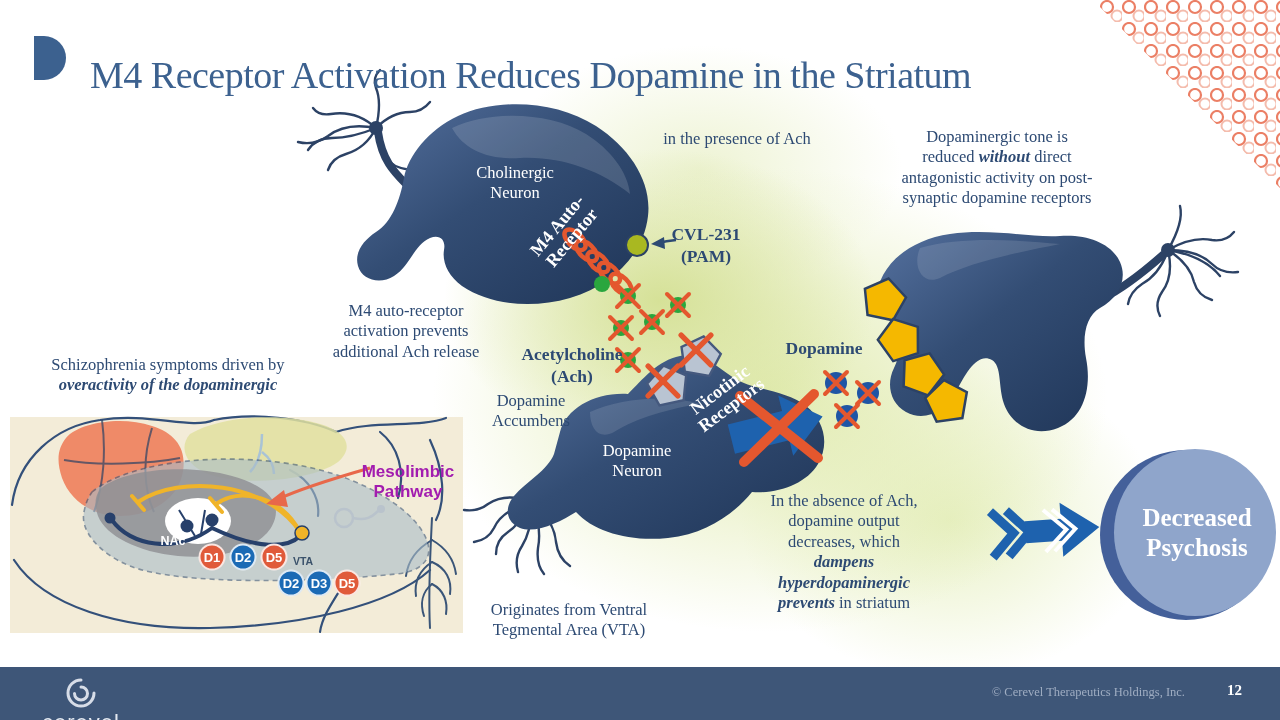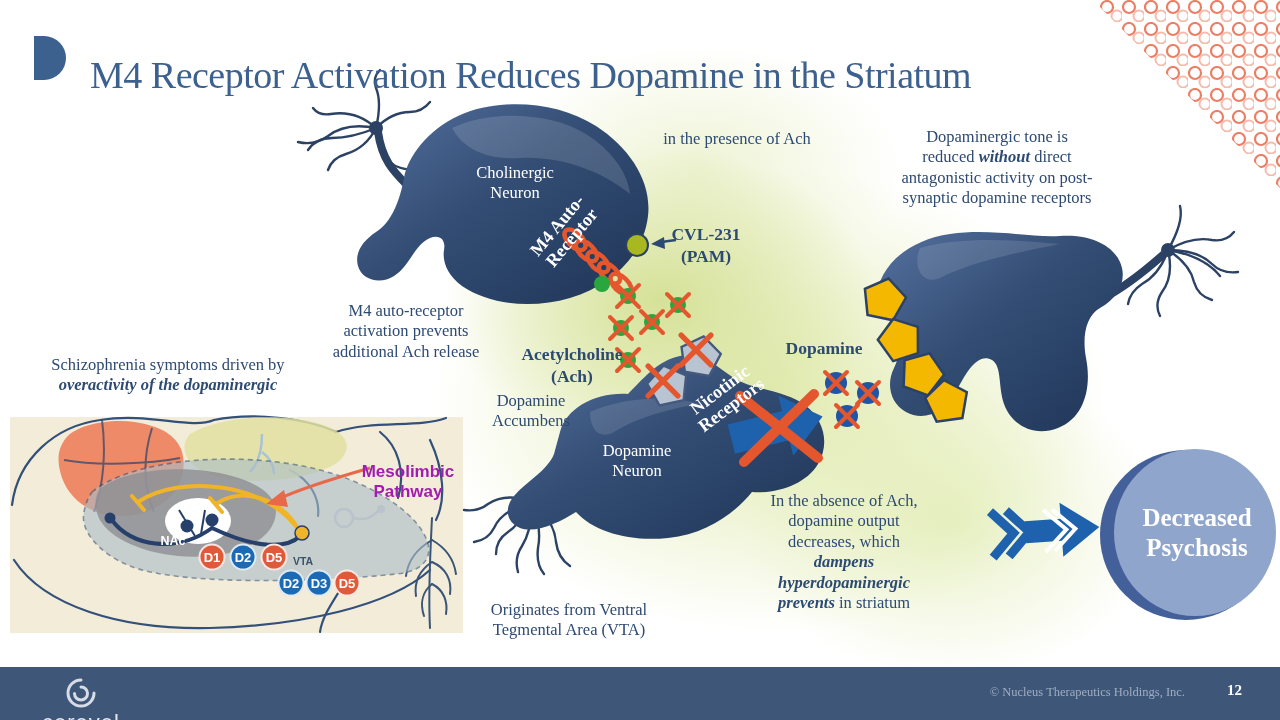--- a/index.html
+++ b/index.html
@@ -359,16 +359,16 @@
   </div>
 
   <div class="footer">
     <div class="logo">
       <svg width="34" height="34" viewBox="0 0 34 34">
         <path d="M17,4 a13,13 0 1,0 13,13" stroke="#d7dde8" stroke-width="3" fill="none" stroke-linecap="round"></path>
         <path d="M17,11 a6.5,6.5 0 1,1 -6.5,6.5" stroke="#d7dde8" stroke-width="3" fill="none" stroke-linecap="round"></path>
       </svg>
       <span class="logo-word">cerevel</span>
     </div>
-    <div class="copyright">© Nucleus Therapeutics Holdings, Inc.</div>
+    <div class="copyright">© Cerevel Therapeutics Holdings, Inc.</div>
     <div class="pagenum">12</div>
   </div>
 </div>
 
 </body></html>

